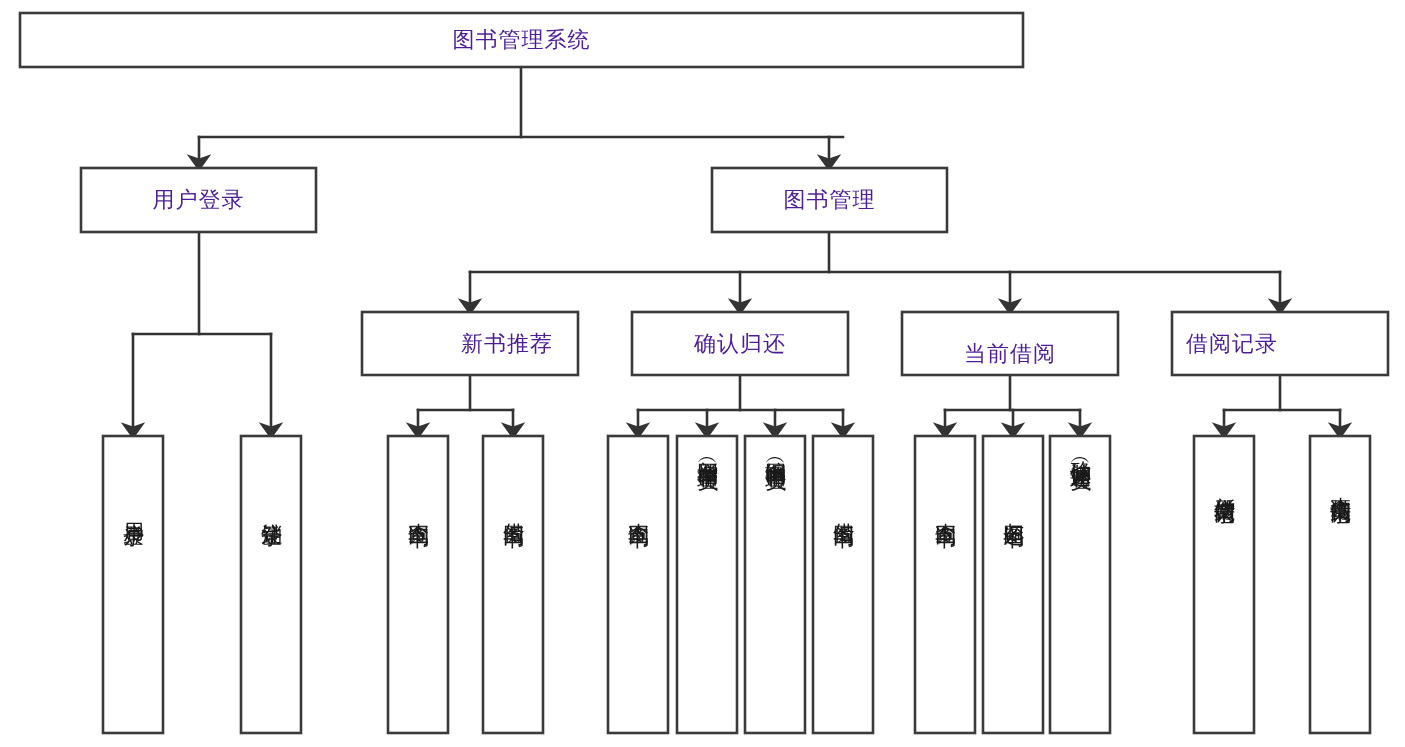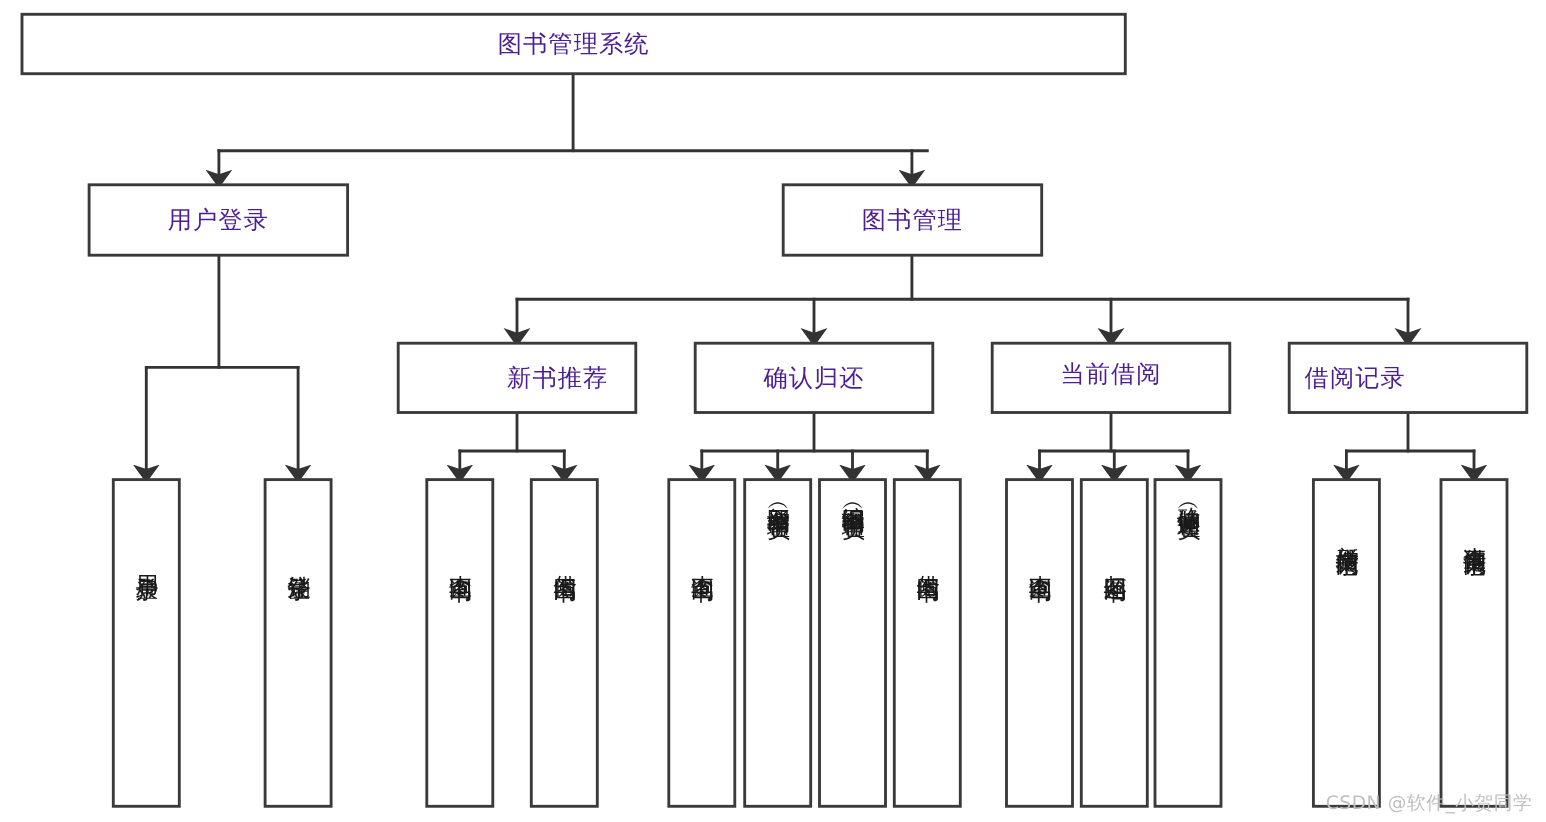--- a/index.html
+++ b/index.html
@@ -183,21 +183,21 @@
   <div class="hlabel-wrap" style="left:712px; top:168px; width:235px; height:64px;border-radius:20px;">
     <span class="hlabel-text">图书管理</span>
   </div>
 
   <div class="hlabel-wrap" style="left:362px; top:312px; width:216px; height:63px;margin-left:37px;">
     <span class="hlabel-text">新书推荐</span>
   </div>
   <div class="hlabel-wrap" style="left:632px; top:312px; width:216px; height:63px;">
     <span class="hlabel-text">确认归还</span>
   </div>
-  <div class="hlabel-wrap" style="left:902px; top:308px; width:216px; height:63px;">
+  <div class="hlabel-wrap" style="left:902px; top:322px; width:216px; height:63px;">
     <span class="hlabel-text">当前借阅</span>
   </div>
   <div class="hlabel-wrap" style="left:1104px; top:312px; width:256px; height:63px;">
     <span class="hlabel-text">借阅记录</span>
   </div>
 
   <div class="vlabel-wrap" style="left:103px; top:436px; width:60px; height:297px; padding-top:70px;">
     <span class="vlabel-text">用户登录</span>
   </div>
   <div class="vlabel-wrap" style="left:241px; top:436px; width:60px; height:297px; padding-top:70px;">
@@ -234,15 +234,14 @@
     <span class="vlabel-text">确认归还（管理员）</span>
   </div>
 
   <div class="vlabel-wrap" style="left:1194px; top:436px; width:60px; height:297px; padding-top:44px;">
     <span class="vlabel-text">新增借阅记录</span>
   </div>
   <div class="vlabel-wrap" style="left:1310px; top:436px; width:60px; height:297px; padding-top:44px;">
     <span class="vlabel-text">查询借阅记录</span>
   </div>
 
-  <div class="watermark">CSDN @软件_小贺同学</div>
 
 </div>
 
 </body></html>

